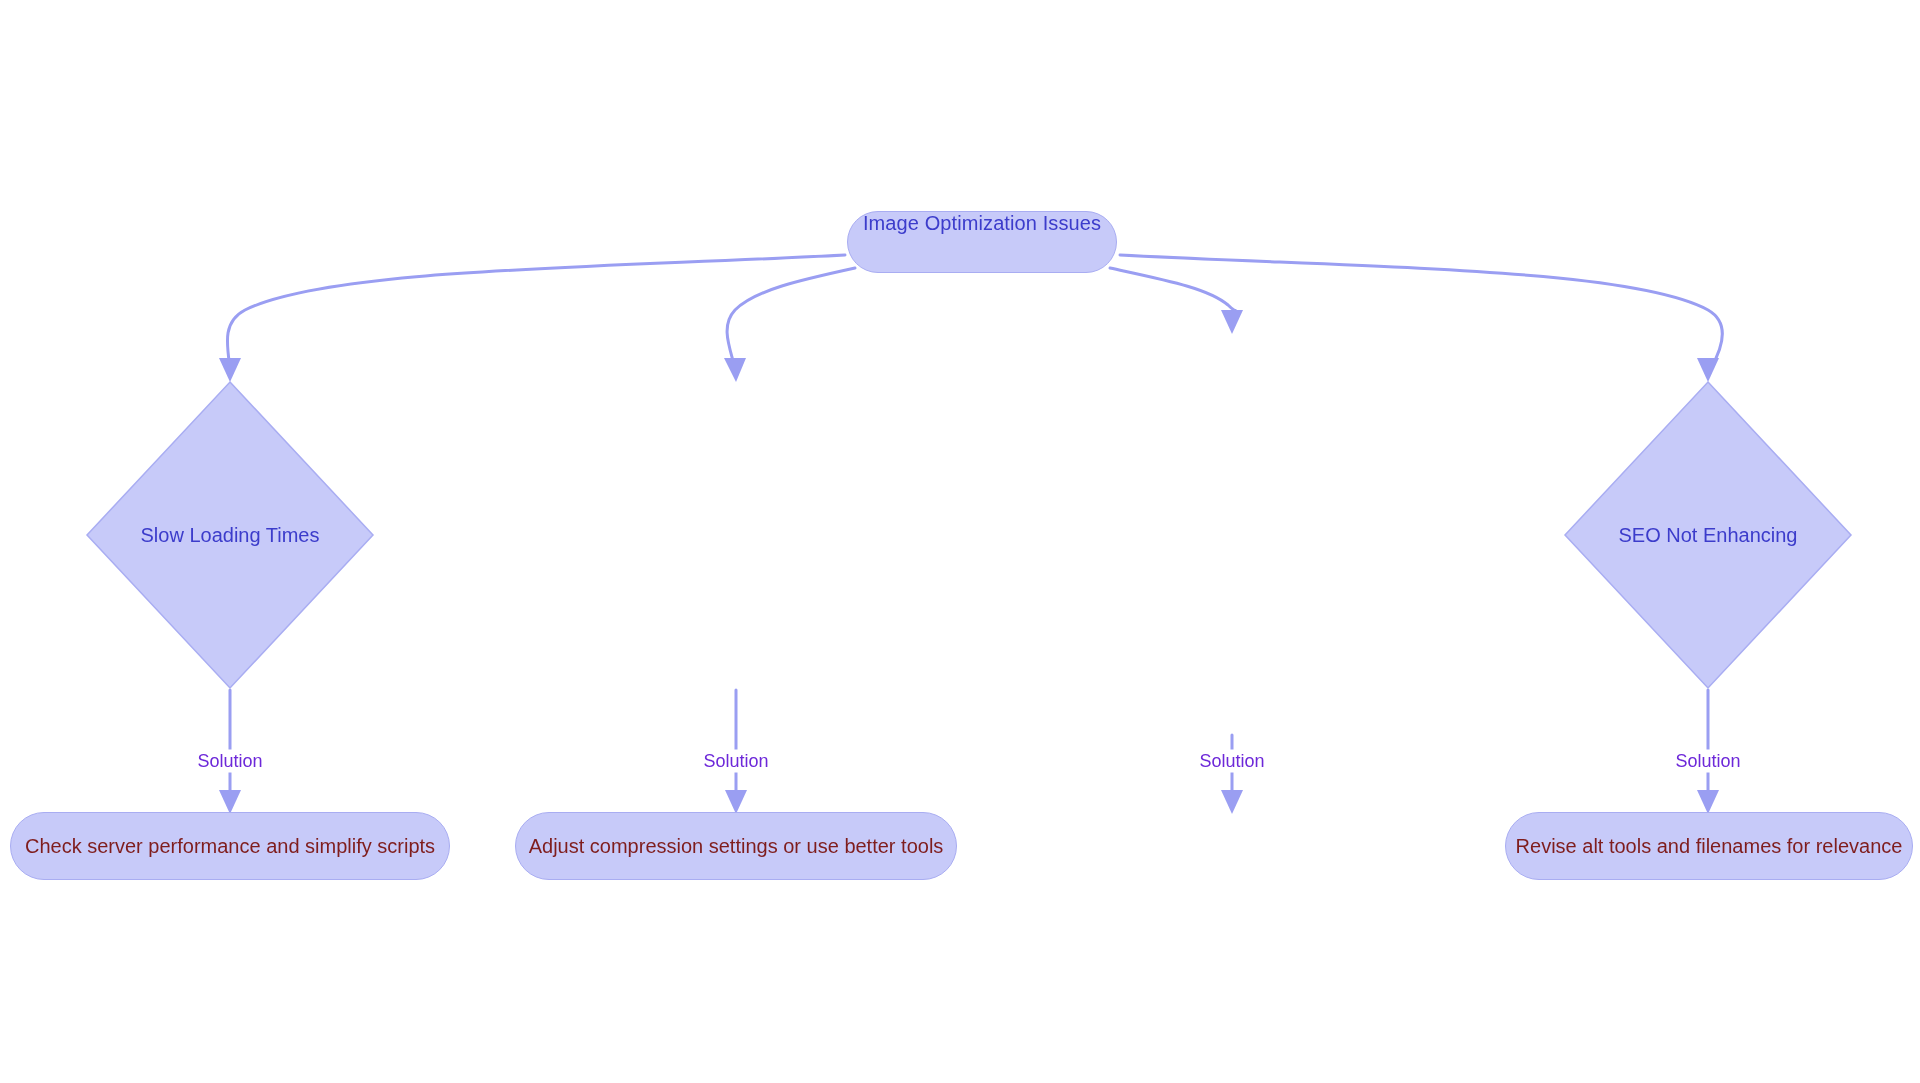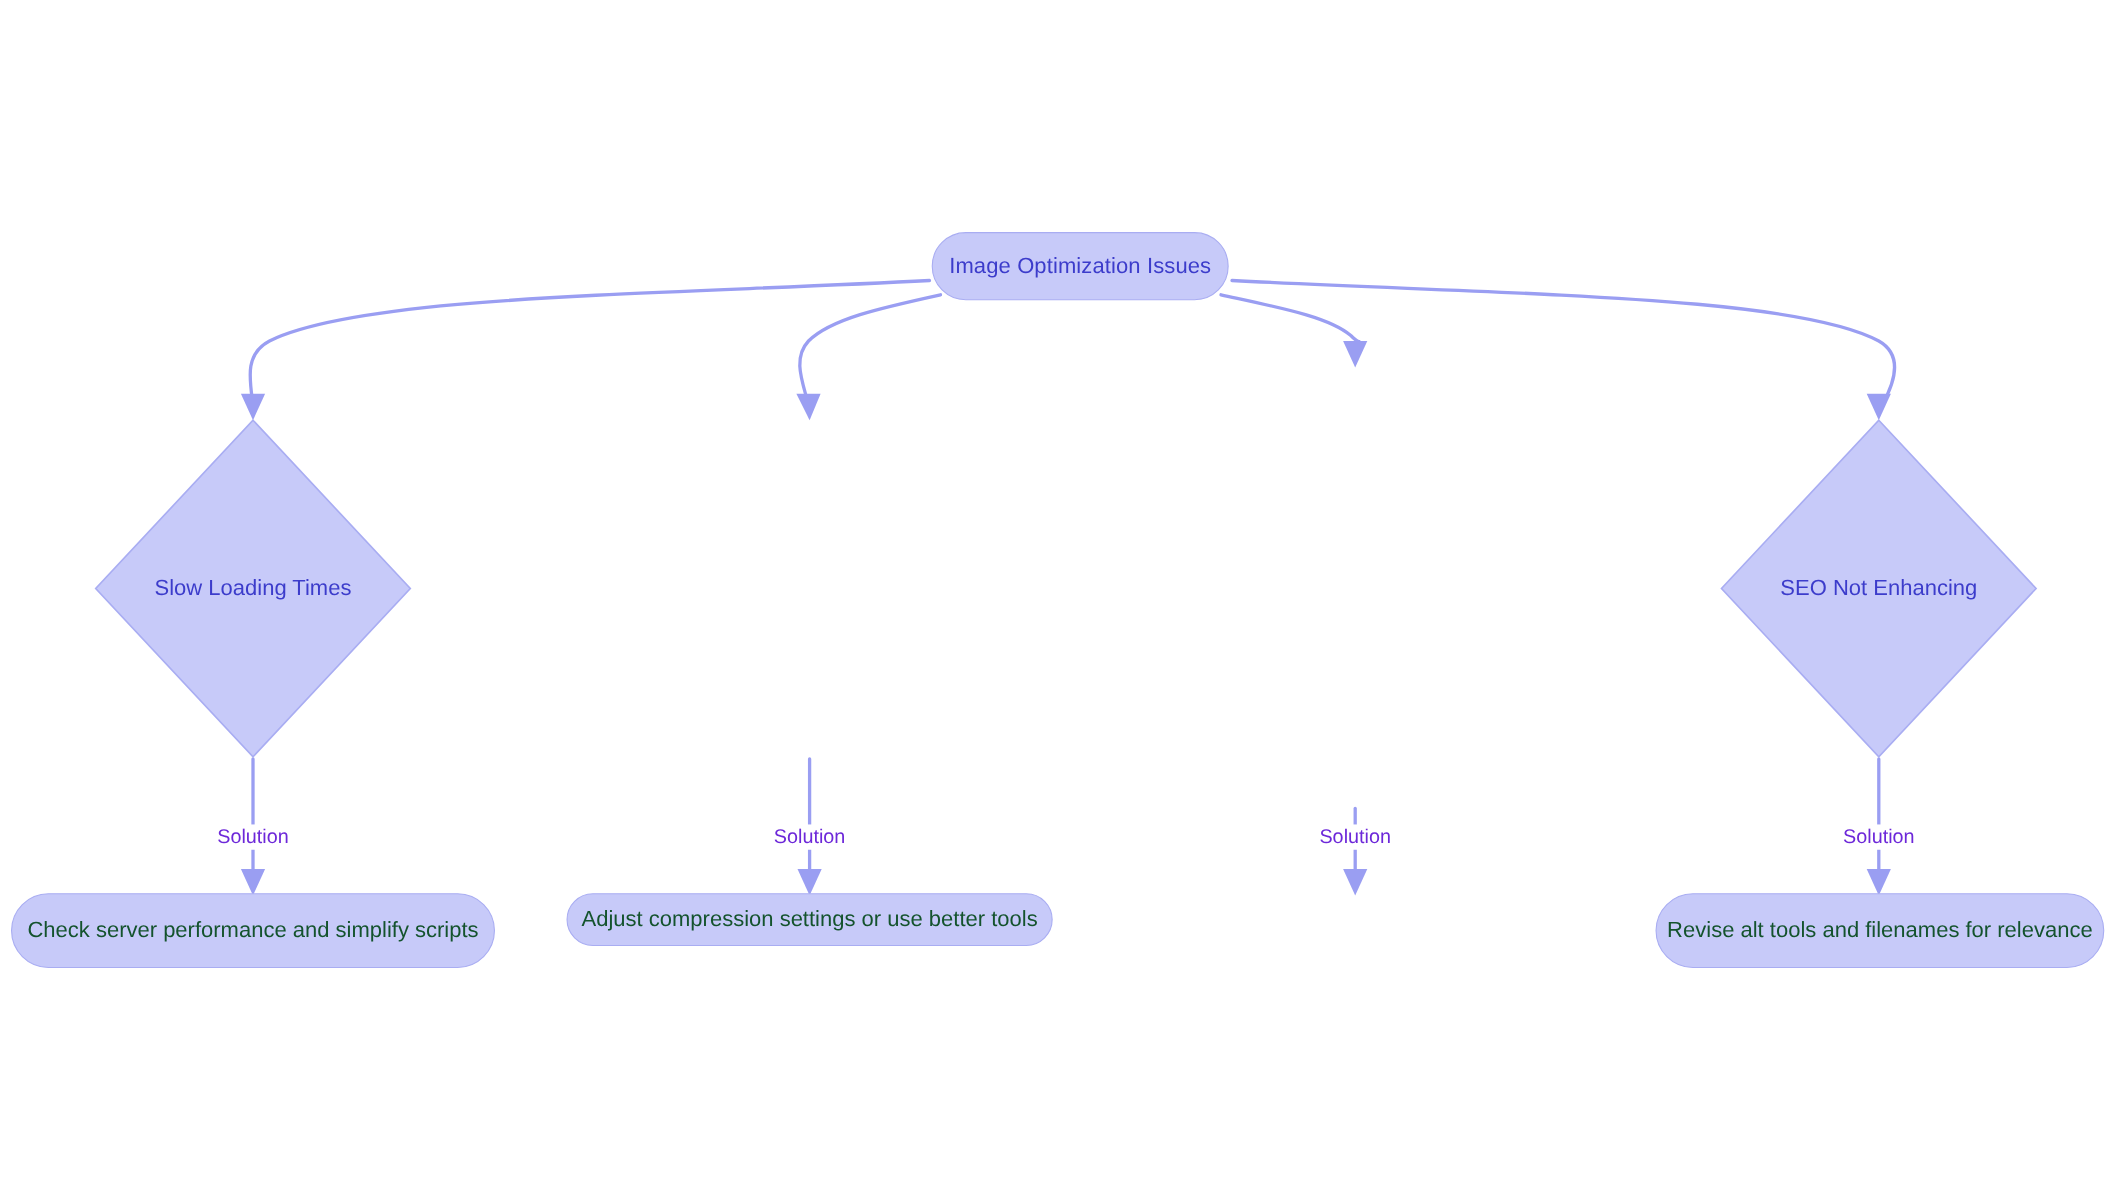--- a/index.html
+++ b/index.html
@@ -37,21 +37,21 @@
     fill: #9a9ef2;
     stroke: none;
   }
   .node {
     position: absolute;
     box-sizing: border-box;
   }
   
   .pill-node {
     display: flex;
-    align-items: center;
+    align-items: flex-start;
     justify-content: center;
     background: #c7caf9;
     border: 1.5px solid #a9adf2;
     border-radius: 999px;
     color: #3c3ccb;
     font-size: 20px;
     letter-spacing: 0.1px;
     white-space: nowrap;
     padding: 0 26px;
   }
@@ -82,21 +82,21 @@
     text-align: center;
   }
   
   .solution-node {
     display: flex;
     align-items: center;
     justify-content: center;
     background: #c7caf9;
     border: 1.5px solid #a9adf2;
     border-radius: 999px;
-    color: #14532d;
+    color: #7f1d1d;
     font-size: 20px;
     white-space: nowrap;
     padding: 0 24px;
   }
   
   .edge-label {
     position: absolute;
     color: #6d28d9;
     font-size: 18px;
     background: #ffffff;
@@ -159,21 +159,21 @@
 
   <div class="edge-label" style="left:230px; top:761px;">Solution</div>
   <div class="edge-label" style="left:736px; top:761px;">Solution</div>
   <div class="edge-label" style="left:1232px; top:761px;">Solution</div>
   <div class="edge-label" style="left:1708px; top:761px;">Solution</div>
 
   <div class="node solution-node" style="left:10px; top:812px; width:440px; height:68px;">
     <span>Check server performance and simplify scripts</span>
   </div>
 
-  <div class="node solution-node" style="left:515px; top:812px; width:442px; height:48px;">
+  <div class="node solution-node" style="left:515px; top:812px; width:442px; height:68px;">
     <span>Adjust compression settings or use better tools</span>
   </div>
 
 
   <div class="node solution-node" style="left:1505px; top:812px; width:408px; height:68px;">
     <span>Revise alt tools and filenames for relevance</span>
   </div>
 
 </div>
 

